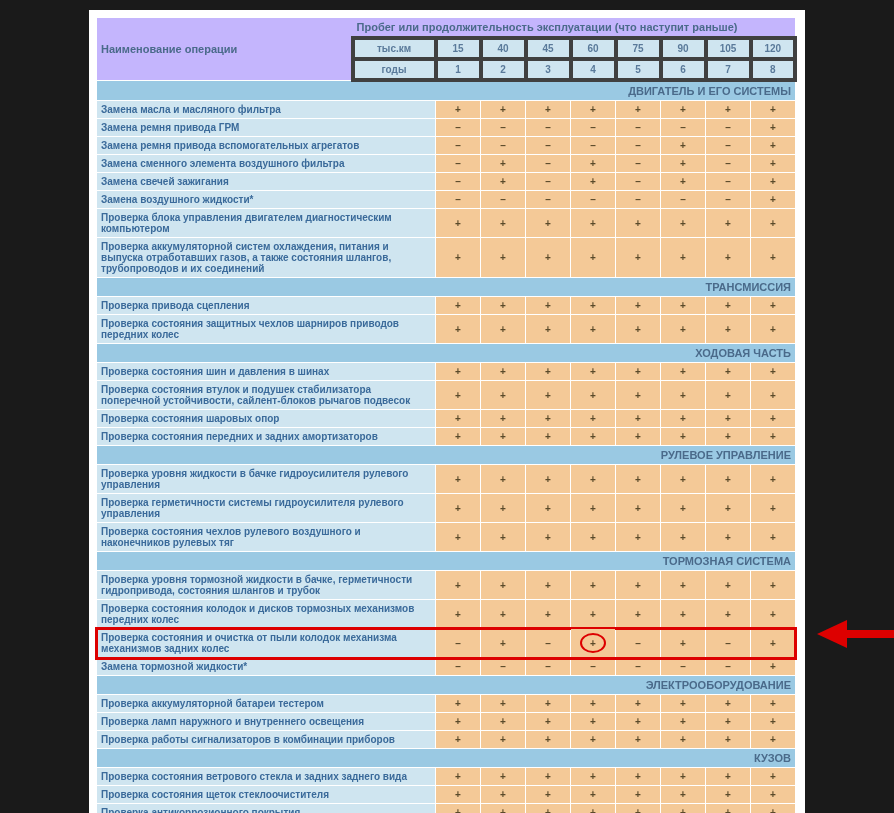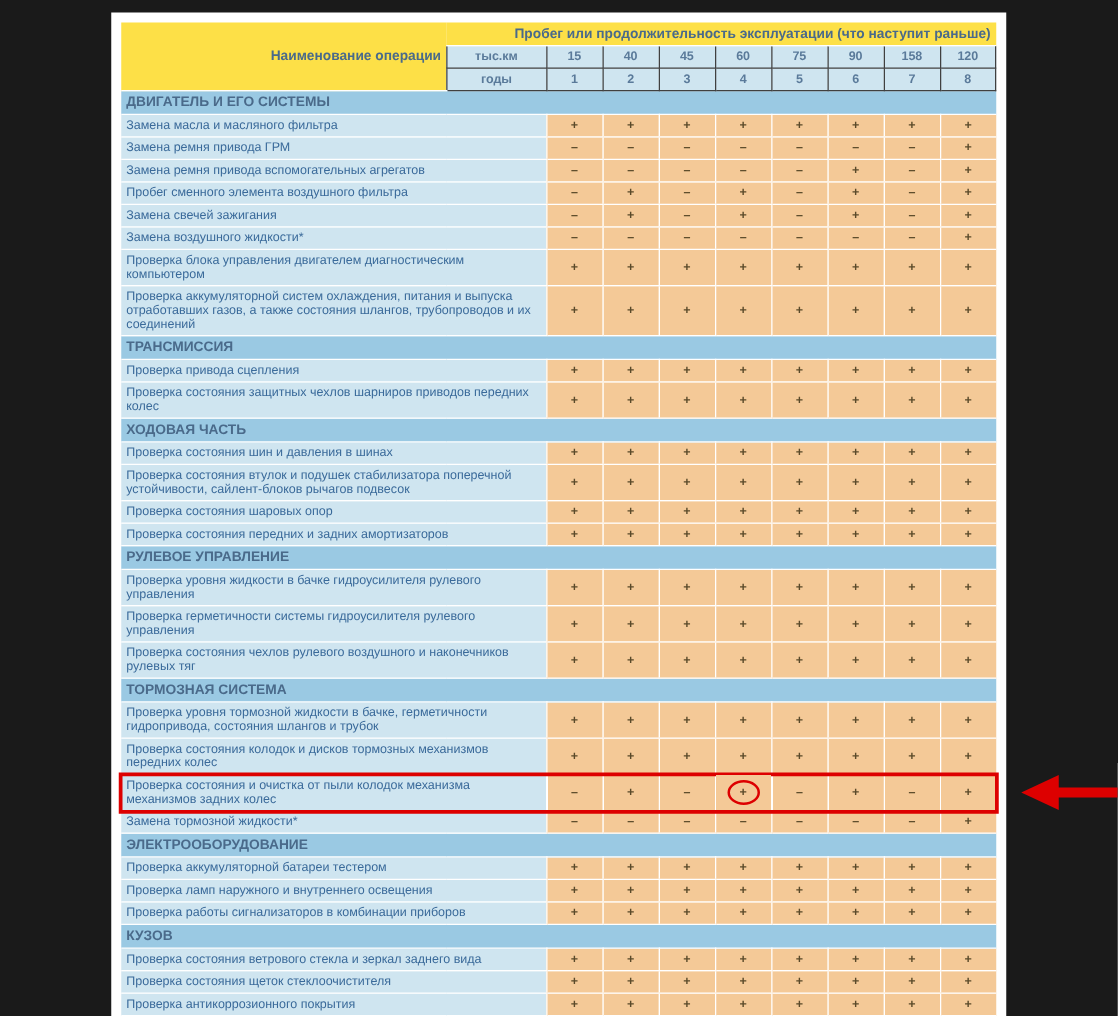--- a/index.html
+++ b/index.html
@@ -1,23 +1,23 @@
 <!DOCTYPE html>
 <html><head>
 <meta charset="utf-8">
 <style>
 html,body{margin:0;padding:0;background:#1a1a1a;font-family:Arial,Helvetica,sans-serif}
 .page{width:700px;background:#fff;padding:8px 8px 20px;margin:10px auto;position:relative}
 table{border-collapse:collapse;width:100%;font-size:10px}
 th,td{padding:3px 4px;text-align:left;vertical-align:middle;border-bottom:1px solid #fff}
 .hdr{background:#9ac9e3;color:#4a6a8a;font-weight:bold;text-align:center;font-size:11px}
-.hdr-row th{background:#fde047;color:#4a6a8a;text-align:right;font-weight:bold}
-.sub-hdr th{background:#cfe5f0;color:#5a7a9a;text-align:center;font-size:10px;border:1px solid #404040}
-.section td{background:#9ac9e3;color:#4a6a8a;font-weight:bold;text-align:left;font-size:11px;text-transform:uppercase}
-.op{background:#cfe5f0;color:#3a6a9a;font-weight:normal;font-size:10px;width:360px}
+.hdr-row th{background:#c4b5fd;color:#4a6a8a;text-align:left;font-weight:bold}
+.sub-hdr th{background:#cfe5f0;color:#5a7a9a;text-align:center;font-size:10px;border:4px solid #404040}
+.section td{background:#9ac9e3;color:#4a6a8a;font-weight:bold;text-align:right;font-size:11px;text-transform:uppercase}
+.op{background:#cfe5f0;color:#3a6a9a;font-weight:bold;font-size:10px;width:360px}
 .val{background:#f4c997;color:#5a4a2a;text-align:center;width:36px;font-weight:bold;border-left:1px solid #fff}
 .highlight-row{outline:3px solid #d00;outline-offset:-1px;position:relative}
 .circle{position:absolute;border:2px solid #d00;border-radius:50%;width:22px;height:16px;pointer-events:none}
 .arrow-wrap{position:absolute;pointer-events:none}
 .arrow-shaft{position:absolute;background:#d00;height:8px;width:110px;top:8px;left:28px}
 .arrow-head{position:absolute;width:0;height:0;border-top:14px solid transparent;border-bottom:14px solid transparent;border-right:30px solid #d00;left:0;top:-2px}
 .outer{position:relative;width:894px}
 </style>
 </head>
 <body>
@@ -31,21 +31,21 @@
   <th colspan="9" class="hdr">Пробег или продолжительность эксплуатации (что наступит раньше)</th>
 </tr>
 <tr class="sub-hdr">
   <th>тыс.км</th>
   <th>15</th>
   <th>40</th>
   <th>45</th>
   <th>60</th>
   <th>75</th>
   <th>90</th>
-  <th>158</th>
+  <th>105</th>
   <th>120</th>
 </tr>
 <tr class="sub-hdr">
   <th>годы</th>
   <th>1</th>
   <th>2</th>
   <th>3</th>
   <th>4</th>
   <th>5</th>
   <th>6</th>
@@ -84,21 +84,21 @@
             <td class="val">–</td>
             <td class="val">–</td>
             <td class="val">–</td>
             <td class="val">–</td>
             <td class="val">–</td>
             <td class="val">+</td>
             <td class="val">–</td>
             <td class="val">+</td>
           </tr>
           <tr>
-            <td class="op" colspan="2">Пробег сменного элемента воздушного фильтра</td>
+            <td class="op" colspan="2">Замена сменного элемента воздушного фильтра</td>
             <td class="val">–</td>
             <td class="val">+</td>
             <td class="val">–</td>
             <td class="val">+</td>
             <td class="val">–</td>
             <td class="val">+</td>
             <td class="val">–</td>
             <td class="val">+</td>
           </tr>
           <tr>
@@ -333,21 +333,21 @@
             <td class="val">+</td>
             <td class="val">+</td>
             <td class="val">+</td>
             <td class="val">+</td>
             <td class="val">+</td>
           </tr>
           <tr class="section">
             <td colspan="10">КУЗОВ</td>
           </tr>
           <tr>
-            <td class="op" colspan="2">Проверка состояния ветрового стекла и зеркал заднего вида</td>
+            <td class="op" colspan="2">Проверка состояния ветрового стекла и задних заднего вида</td>
             <td class="val">+</td>
             <td class="val">+</td>
             <td class="val">+</td>
             <td class="val">+</td>
             <td class="val">+</td>
             <td class="val">+</td>
             <td class="val">+</td>
             <td class="val">+</td>
           </tr>
           <tr>

